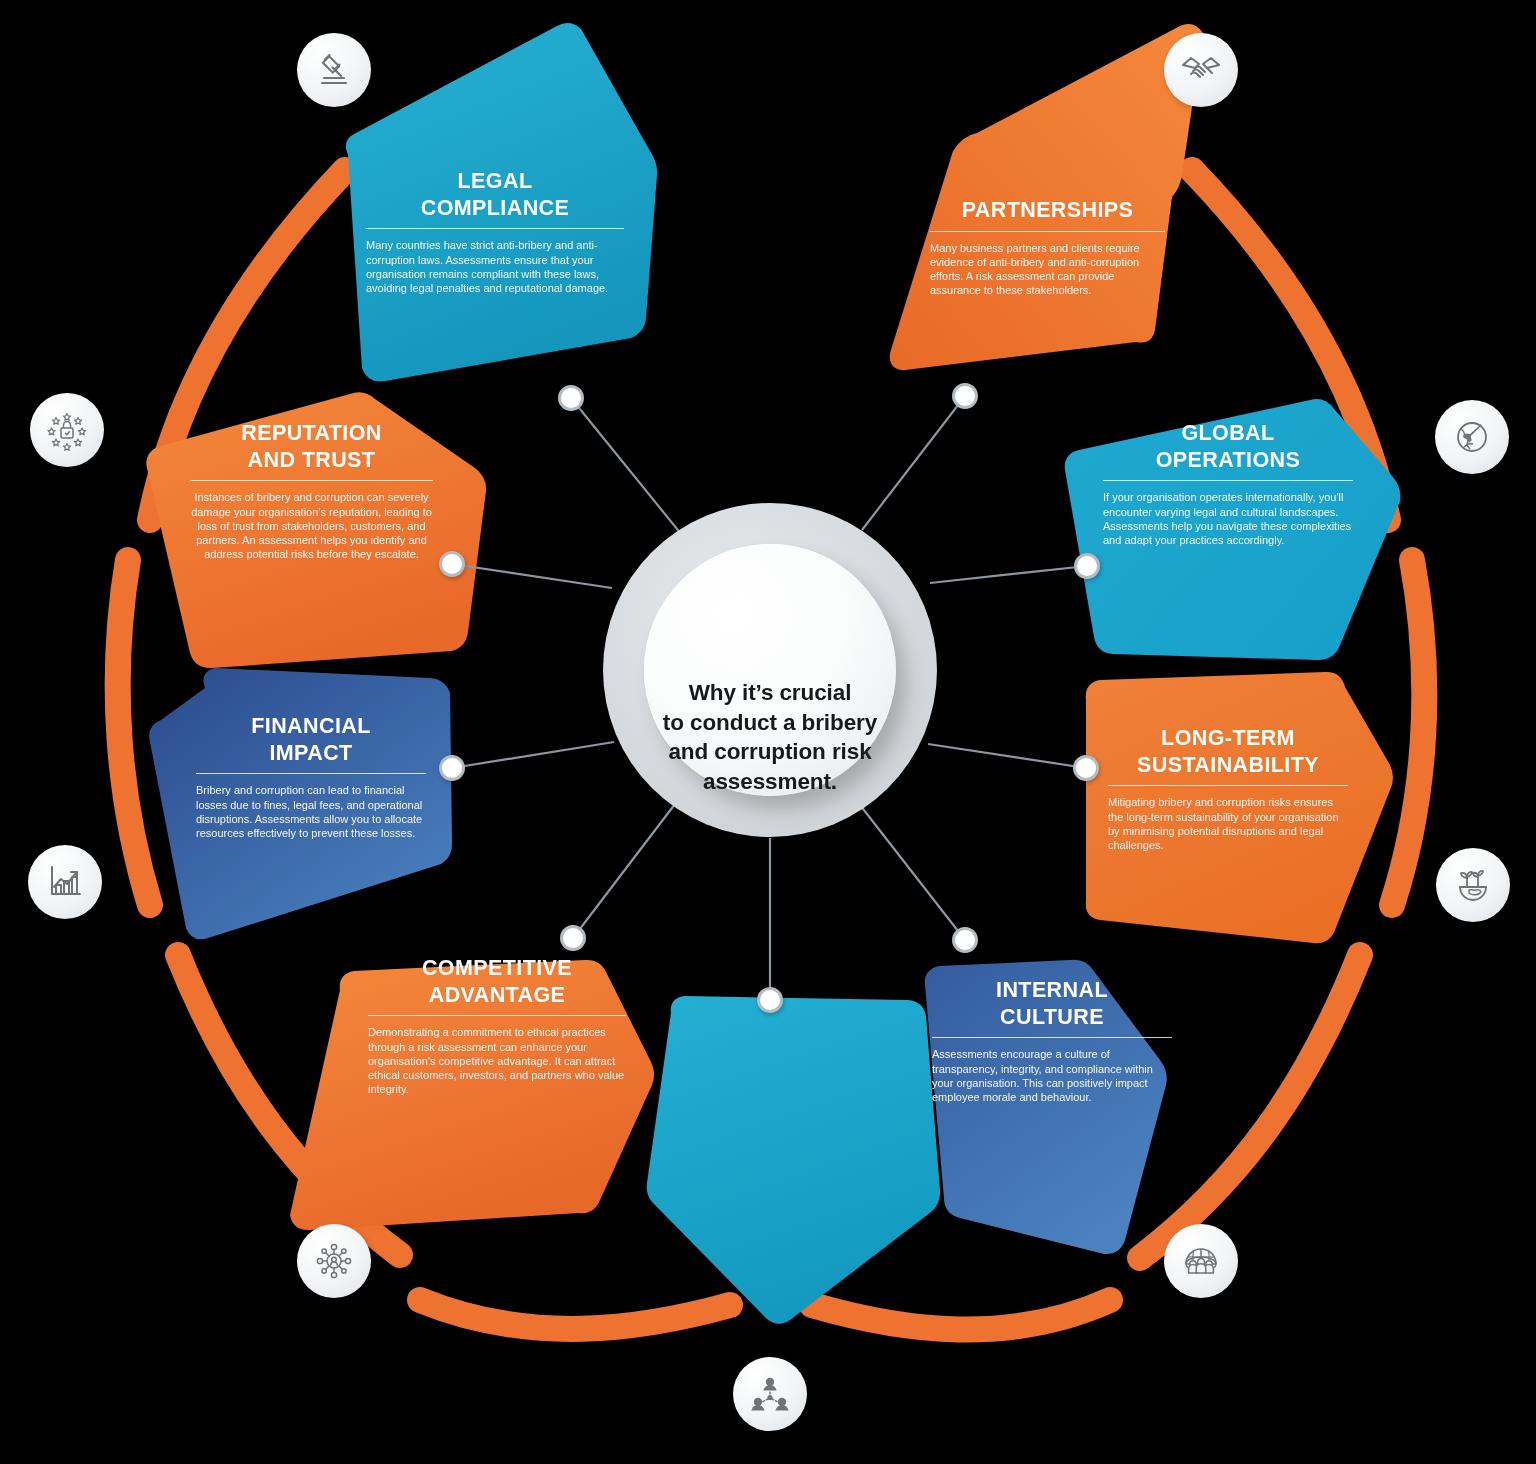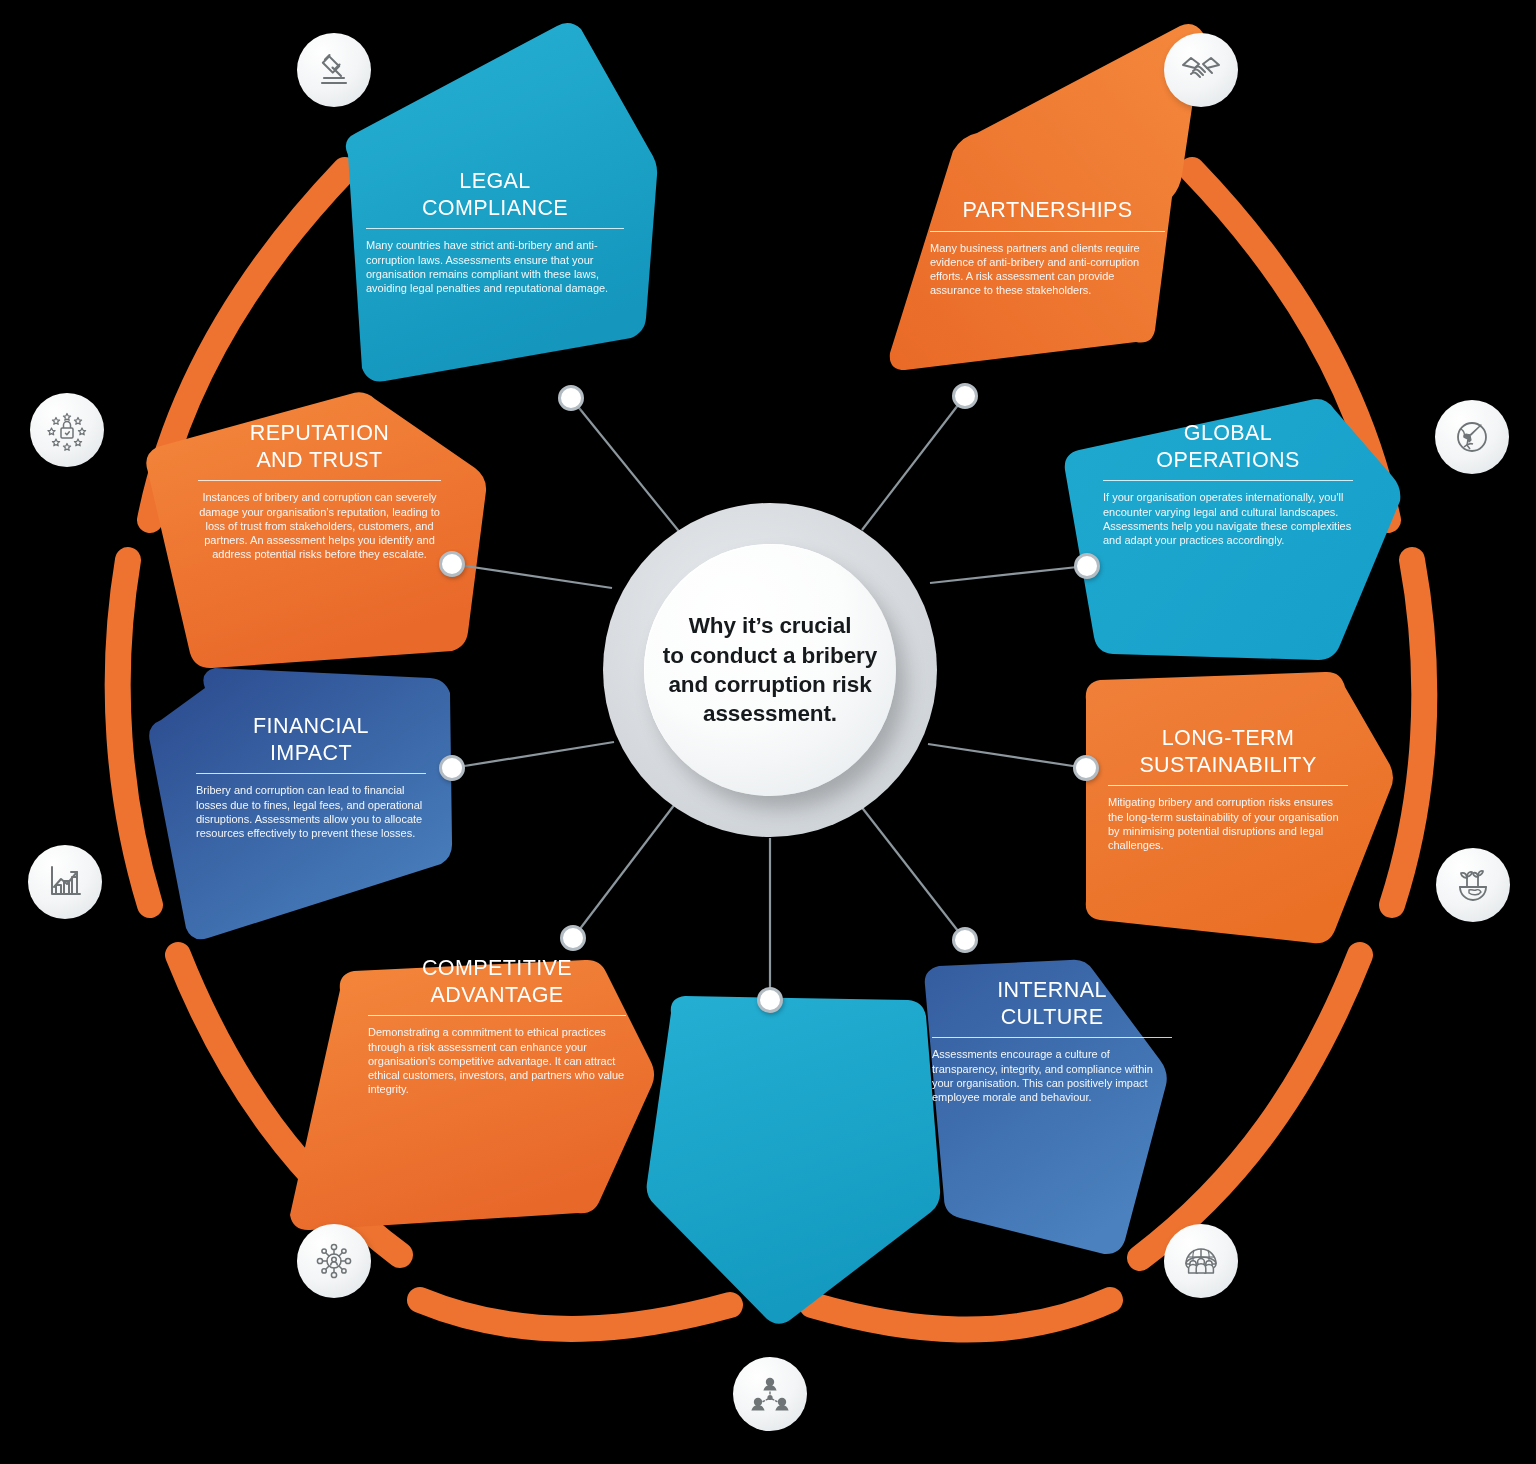--- a/index.html
+++ b/index.html
@@ -17,21 +17,21 @@
   #spokes { z-index: 3; }
 
   .panel-text {
     position: absolute;
     z-index: 4;
     color: #ffffff;
     pointer-events: none;
   }
   .panel-title {
     font-size: 21.5px;
-    font-weight: normal;
+    font-weight: bold;
     line-height: 1.24;
     letter-spacing: 0.4px;
     white-space: pre-line;
   }
   .rule {
     height: 1px;
     background: rgba(255,255,255,0.80);
     margin: 7px 0 9px 0;
   }
   .panel-body {
@@ -50,21 +50,21 @@
     width: 334px; height: 334px;
     border-radius: 50%;
     background: radial-gradient(circle at 42% 36%, #e8ebee 0%, #d5d9dd 58%, #c8ced3 100%);
     display: flex; align-items: center; justify-content: center;
   }
   #hub-inner {
     width: 252px; height: 252px;
     border-radius: 50%;
     background: radial-gradient(circle at 36% 28%, #ffffff 0%, #fbfcfc 45%, #edf0f2 78%, #e2e6e9 100%);
     box-shadow: 10px 13px 20px rgba(0,0,0,0.22), inset 1px 1px 0 #fff;
-    display: flex; align-items: center; justify-content: center;
+    display: flex; align-items: flex-end; justify-content: center;
   }
   #hub-text {
     font-size: 22.5px;
     font-weight: bold;
     line-height: 1.31;
     color: #171a1c;
     text-align: center;
     white-space: pre-line;
     letter-spacing: -0.1px;
   }
@@ -216,21 +216,21 @@
     <div class="rule"></div>
     <div class="panel-body ta-l">Many countries have strict anti-bribery and anti-corruption laws. Assessments ensure that your organisation remains compliant with these laws, avoiding legal penalties and reputational damage.</div>
   </div>
 
   <div class="panel-text" style="left:930px; top:197px; width:235px;">
     <div class="panel-title ta-c">PARTNERSHIPS</div>
     <div class="rule"></div>
     <div class="panel-body ta-l">Many business partners and clients require evidence of anti-bribery and anti-corruption efforts. A risk assessment can provide assurance to these stakeholders.</div>
   </div>
 
-  <div class="panel-text" style="left:190px; top:420px; width:243px;margin-left:8px;">
+  <div class="panel-text" style="left:190px; top:420px; width:243px;">
     <div class="panel-title ta-c">REPUTATION
 AND TRUST</div>
     <div class="rule"></div>
     <div class="panel-body ta-c">Instances of bribery and corruption can severely damage your organisation’s reputation, leading to loss of trust from stakeholders, customers, and partners. An assessment helps you identify and address potential risks before they escalate.</div>
   </div>
 
   <div class="panel-text" style="left:1103px; top:420px; width:250px;">
     <div class="panel-title ta-c">GLOBAL
 OPERATIONS</div>
     <div class="rule"></div>

